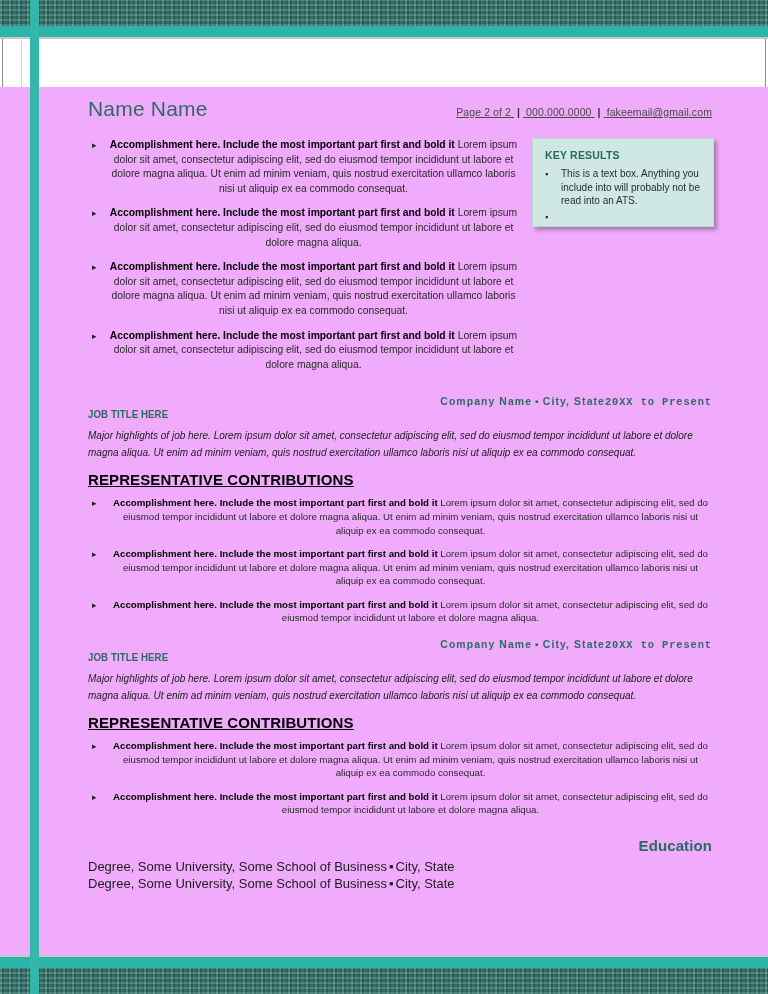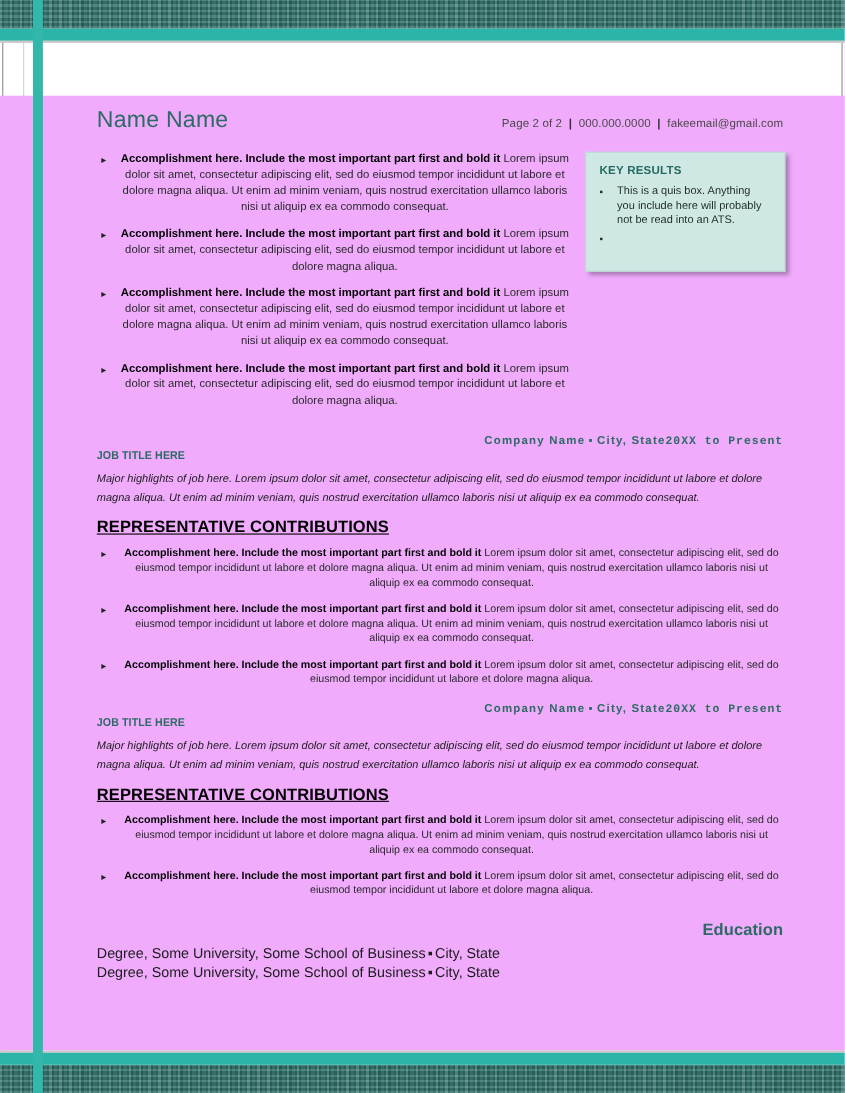--- a/index.html
+++ b/index.html
@@ -60,21 +60,21 @@
   }
   .content{
     position:absolute;left:88px;top:0;width:624px;
   }
 
   
   .doc-header{display:flex;align-items:baseline;justify-content:space-between;padding-top:10px;}
   .doc-name{
     font-size:21px;color:#2d6a63;font-weight:400;letter-spacing:.2px;
   }
-  .doc-meta{font-size:10.5px;color:#4a4a4a;letter-spacing:.1px;white-space:nowrap;}
+  .doc-meta{font-size:10.5px;color:#4a4a4a;letter-spacing:.1px;white-space:nowrap;text-decoration:underline;}
   .doc-meta .sep{font-weight:bold;color:#333;padding:0 3px;}
 
   
   .top-area{display:flex;gap:14px;margin-top:17px;}
   .top-left{width:440px;}
   .top-right{width:180px;}
 
   
   .bullet{display:flex;margin-bottom:10px;}
   .bullet .marker{
@@ -84,21 +84,21 @@
     flex:1;font-size:10.3px;line-height:14.6px;color:#1c1c1c;text-align:center;
   }
   .bullet .btext b{font-weight:bold;color:#000;}
   .bullet .btext .rest{color:#2a2a2a;}
 
   
   .kr-box{
     background:#cfe8e3;
     border:1px solid #bcdbd5;
     box-shadow:3px 3px 4px rgba(0,0,0,.30);
-    padding:10px 12px 20px 12px;
+    padding:10px 12px 0 12px;
     width:156px;
   }
   .kr-title{
     font-size:10.5px;font-weight:bold;color:#256a62;letter-spacing:.2px;margin-bottom:6px;
   }
   .kr-item{display:flex;margin-bottom:2px;}
   .kr-item .kr-marker{width:16px;flex:none;color:#2c2c2c;font-size:9px;line-height:14px;}
   .kr-item .kr-text{flex:1;font-size:10px;line-height:13.6px;color:#1f2a28;}
 
   
@@ -192,21 +192,21 @@
         </div>
       </div>
 
     </div>
 
     <div class="top-right">
       <div class="kr-box">
         <div class="kr-title">KEY RESULTS</div>
         <div class="kr-item">
           <div class="kr-marker">▪</div>
-          <div class="kr-text">This is a quis box. Anything you include here will probably not be read into an ATS.</div>
+          <div class="kr-text">This is a text box. Anything you include into will probably not be read into an ATS.</div>
         </div>
         <div class="kr-item">
           <div class="kr-marker">▪</div>
         </div>
       </div>
     </div>
   </div>
 
   <div class="job">
     <div class="job-row">

